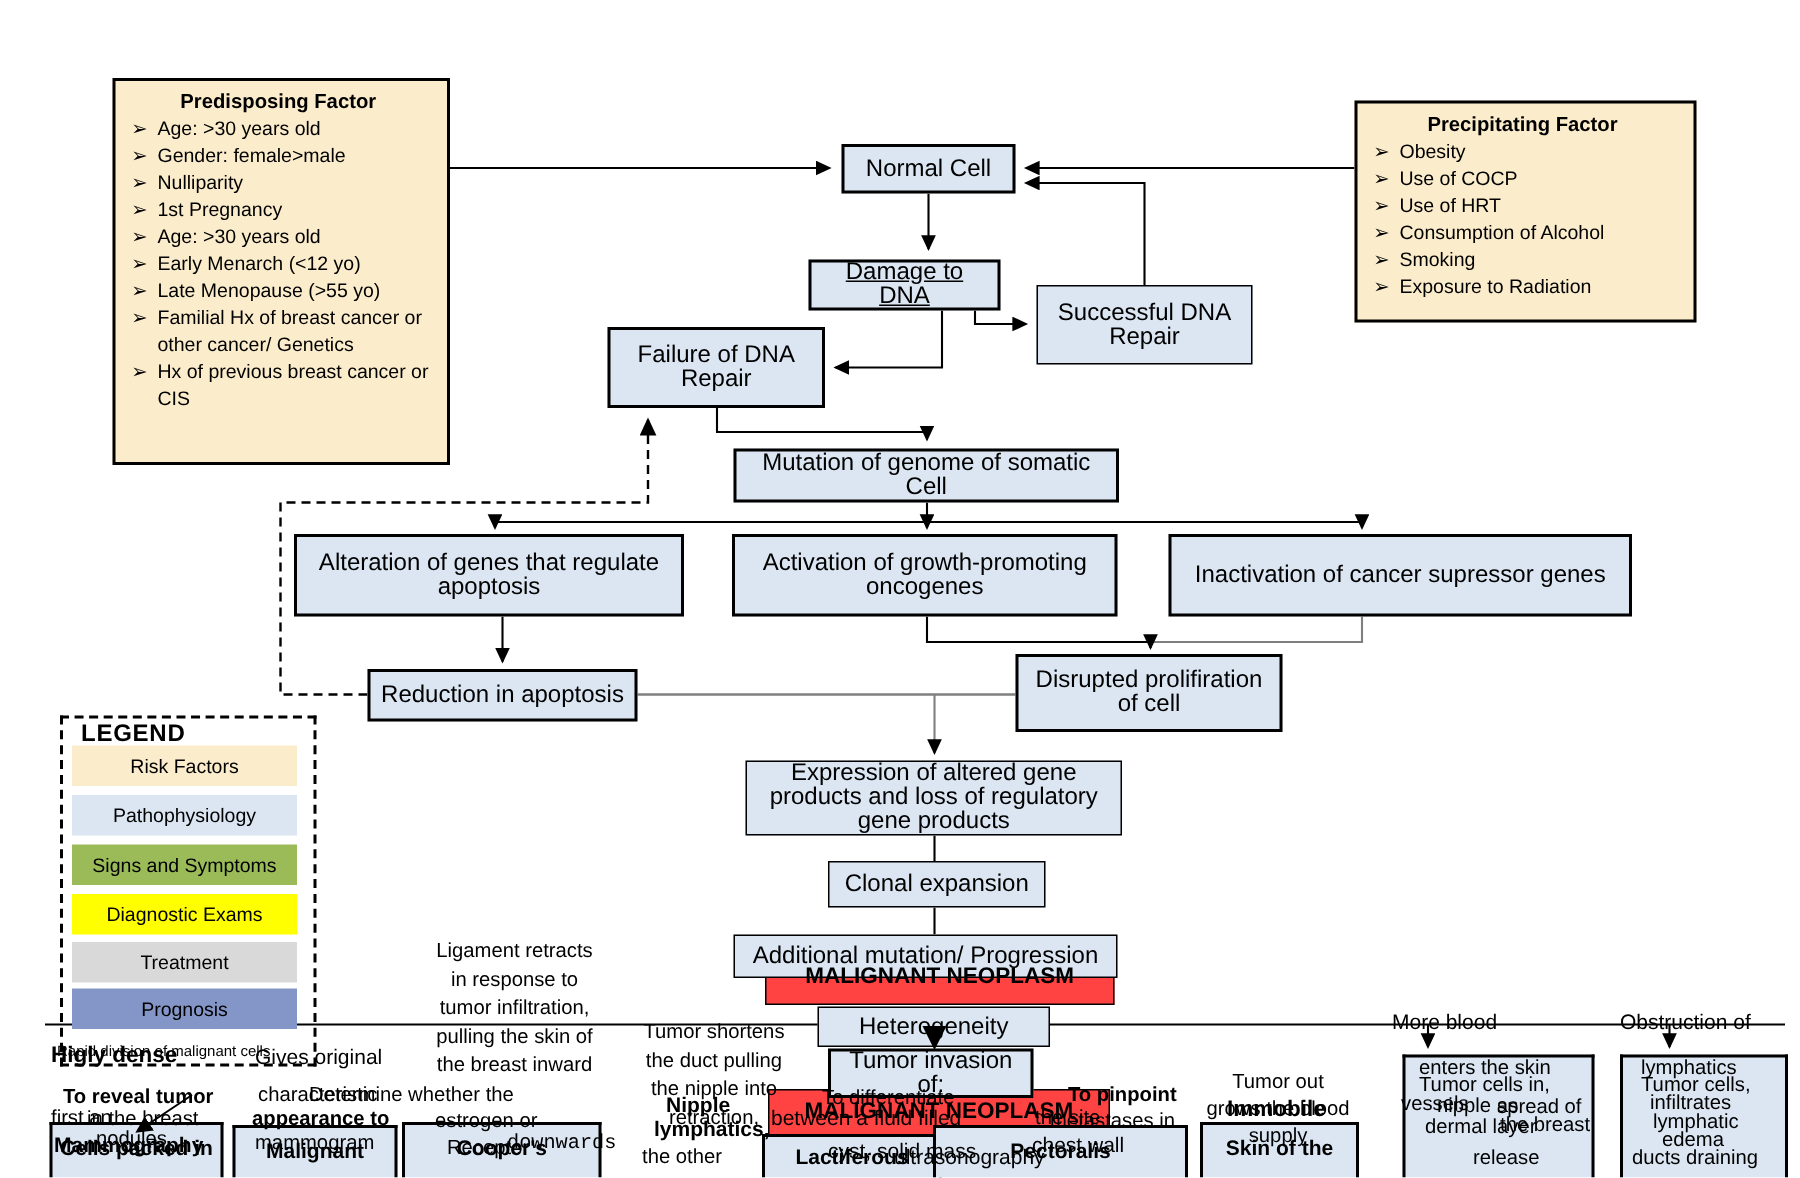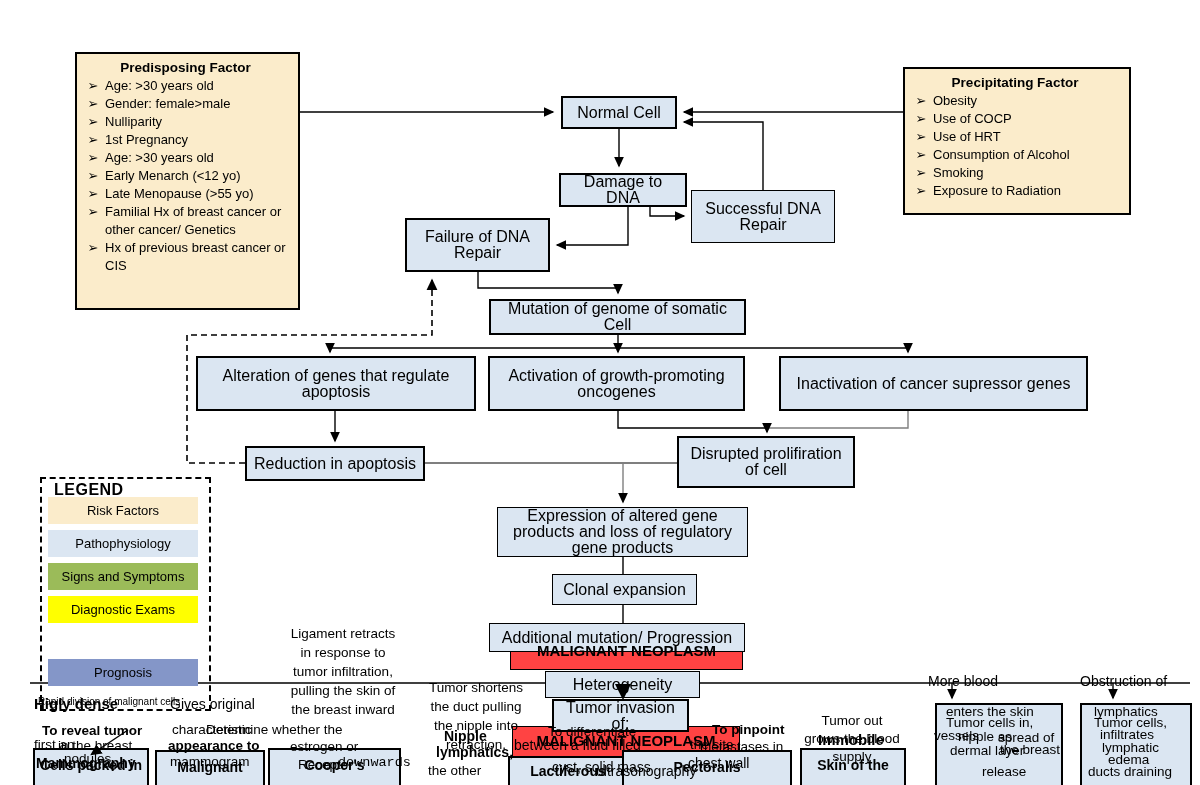--- a/index.html
+++ b/index.html
@@ -148,33 +148,33 @@
         <div class="li-row">
           <span class="li-bullet">➢</span>
           <span>Exposure to Radiation</span>
         </div>
       </div>
   </div>
 
   <div class="box thick" style="left:561px;top:96px;width:116px;height:33px;">
       <span>Normal Cell</span>
     </div>
-  <div class="box thick" style="left:559px;top:173px;width:128px;height:34px;">
+  <div class="box thick" style="left:539px;top:173px;width:128px;height:34px;text-decoration:underline;">
       <span>Damage to DNA</span>
     </div>
   <div class="box" style="left:691px;top:190px;width:144px;height:53px;">
       <span>Successful DNA Repair</span>
     </div>
   <div class="box thick" style="left:405px;top:218px;width:145px;height:54px;">
       <span>Failure of DNA Repair</span>
     </div>
   <div class="box thick" style="left:489px;top:299px;width:257px;height:36px;">
       <span>Mutation of genome of somatic Cell</span>
     </div>
-  <div class="box thick" style="left:196px;top:356px;width:280px;height:55px;">
+  <div class="box thick" style="left:196px;top:356px;width:260px;height:55px;">
       <span>Alteration of genes that regulate apoptosis</span>
     </div>
   <div class="box thick" style="left:488px;top:356px;width:257px;height:55px;">
       <span>Activation of growth-promoting oncogenes</span>
     </div>
   <div class="box thick" style="left:779px;top:356px;width:309px;height:55px;">
       <span>Inactivation of cancer supressor genes</span>
     </div>
   <div class="box thick" style="left:245px;top:446px;width:180px;height:35px;">
       <span>Reduction in apoptosis</span>
@@ -206,20 +206,23 @@
       <span>Risk Factors</span>
     </div>
   <div class="lg-row" style="top: 530px; background: rgb(219, 230, 242);">
       <span>Pathophysiology</span>
     </div>
   <div class="lg-row" style="top: 563px; background: rgb(155, 187, 89);">
       <span>Signs and Symptoms</span>
     </div>
   <div class="lg-row" style="top: 596px; background: rgb(255, 255, 0);">
       <span>Diagnostic Exams</span>
+    </div>
+  <div class="lg-row" style="top: 628px; background: rgb(217, 217, 217);">
+      <span>Treatment</span>
     </div>
   <div class="lg-row" style="top: 659px; background: rgb(132, 150, 200);">
       <span>Prognosis</span>
     </div>
 
   <div class="note" style="left:287px;top:624px;width:112px;">Ligament retracts in response to tumor infiltration, pulling the skin of the breast inward</div>
   <div class="note" style="left:420px;top:678px;width:112px;">Tumor shortens the duct pulling the nipple into retraction,</div>
   <div class="note" style="left:802px;top:712px;width:100px;line-height:18px;">Tumor out grows the blood supply</div>
   <div class="fr" style="left:928px;top:674px;font-size:14px;">More blood</div>
   <div class="fr" style="left:1080px;top:674px;font-size:14px;">Obstruction of</div>

